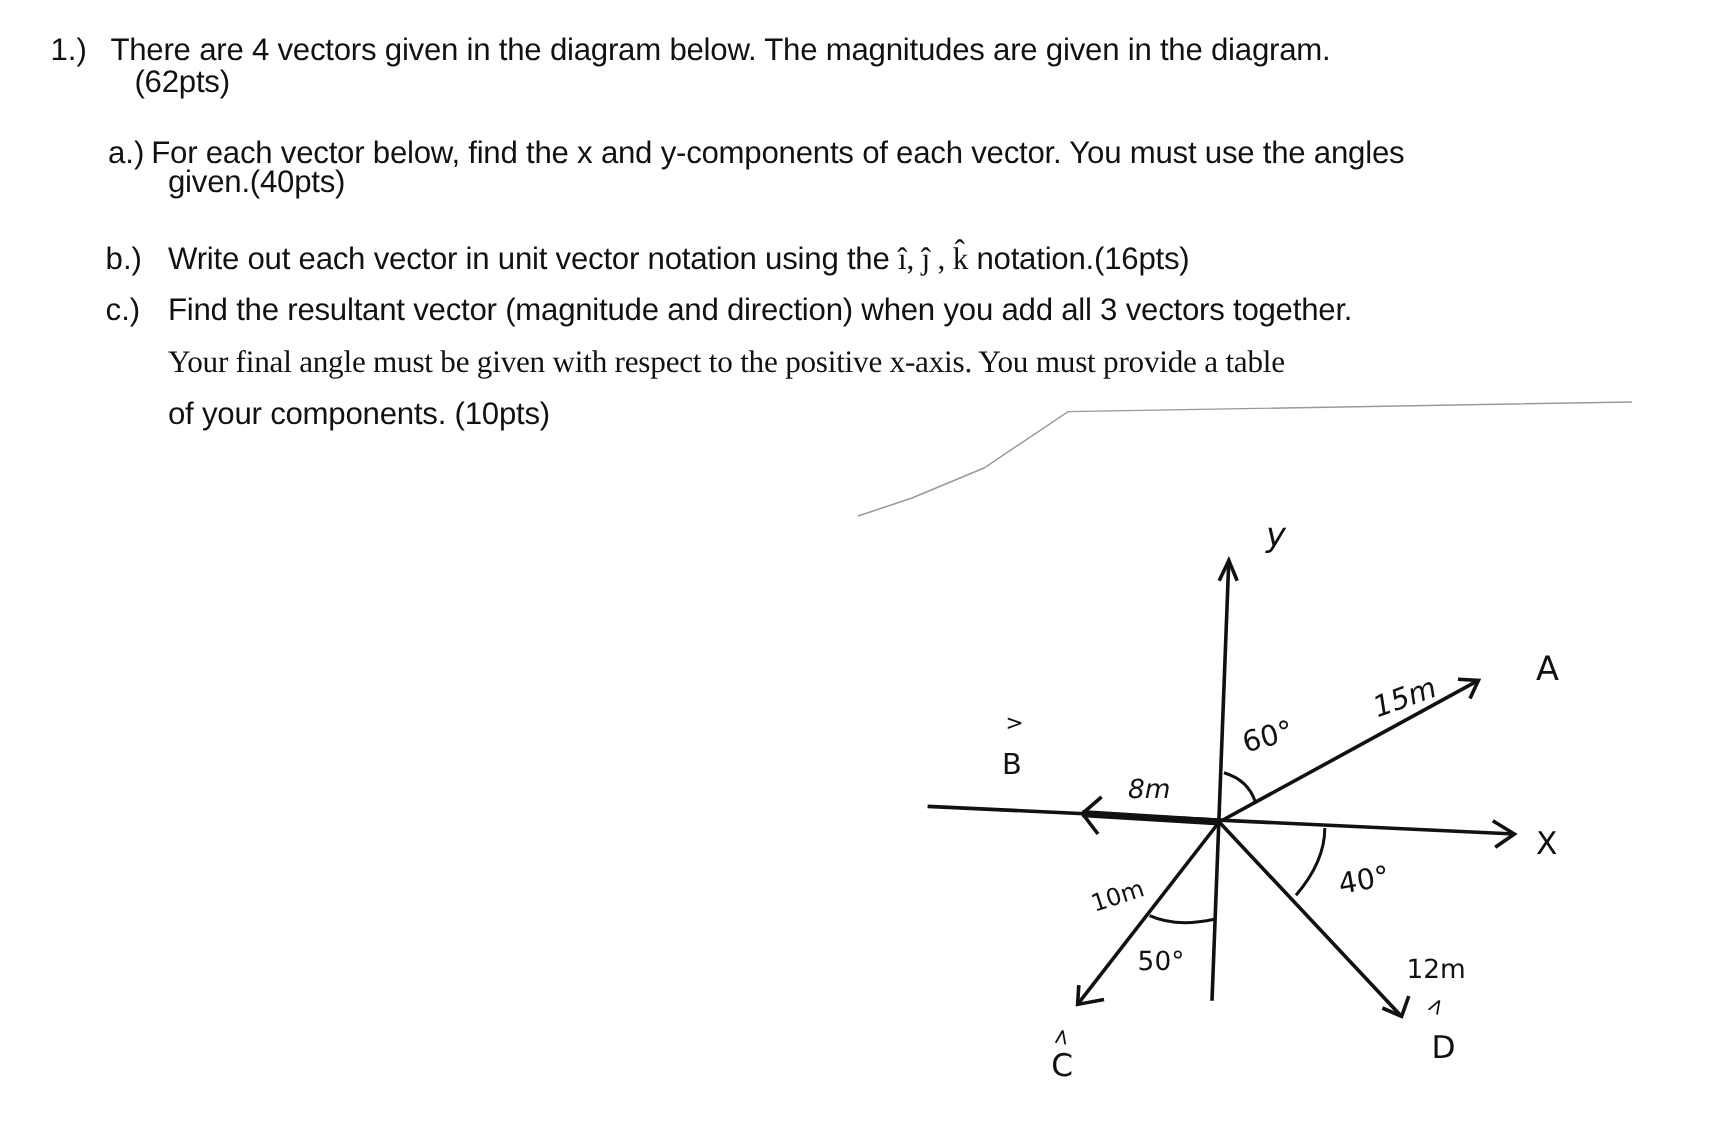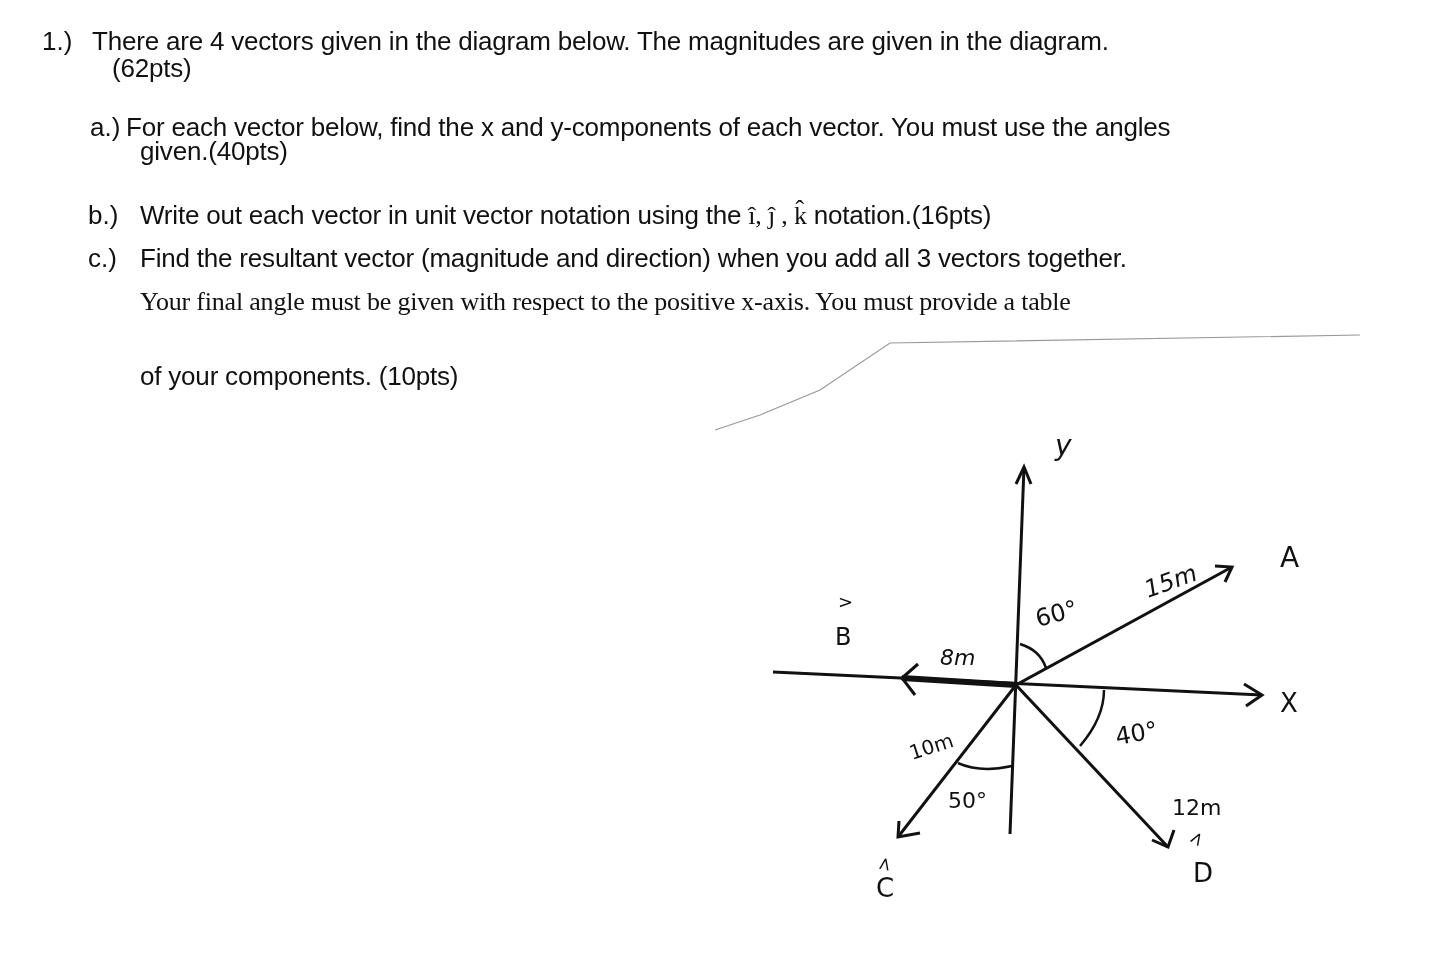--- a/index.html
+++ b/index.html
@@ -20,21 +20,21 @@
 <div class="num" style="left:90px; top:112px;">a.)</div>
 <div class="line" style="left:126px; top:112px;">For each vector below, find the x and y-components of each vector. You must use the angles</div>
 <div class="line" style="left:140px; top:136px;">given.(40pts)</div>
 
 <div class="num" style="left:88px; top:200px;">b.)</div>
 <div class="line" style="left:140px; top:200px;"><span>Write out each vector in unit vector notation using the </span><span class="ital">î, ĵ , k̂</span><span> notation.(16pts)</span></div>
 
 <div class="num" style="left:88px; top:243px;">c.)</div>
 <div class="line" style="left:140px; top:243px;">Find the resultant vector (magnitude and direction) when you add all 3 vectors together.</div>
 <div class="line" style="left:140px; top:287px;font-family:Liberation Serif, serif;">Your final angle must be given with respect to the positive x-axis. You must provide a table</div>
-<div class="line" style="left:140px; top:329px;margin-top:32px;">of your components. (10pts)</div>
+<div class="line" style="left:140px; top:329px;">of your components. (10pts)</div>
 
 <svg class="diagram" width="1430" height="956" viewBox="0 0 1430 956">
 
   <path d="M715 430 L760 415 L820 390 L890 343 L1360 335" fill="none" stroke="#999" stroke-width="1.2"></path>
 
   <line x1="773" y1="672" x2="1262" y2="695" stroke="#111" stroke-width="3"></line>
   <polyline points="1244,684 1262,695 1246,706" fill="none" stroke="#111" stroke-width="3"></polyline>
   <text class="hand" x="1280" y="712" font-size="26">X</text>
 
   <line x1="1010" y1="834" x2="1024" y2="467" stroke="#111" stroke-width="3"></line>

